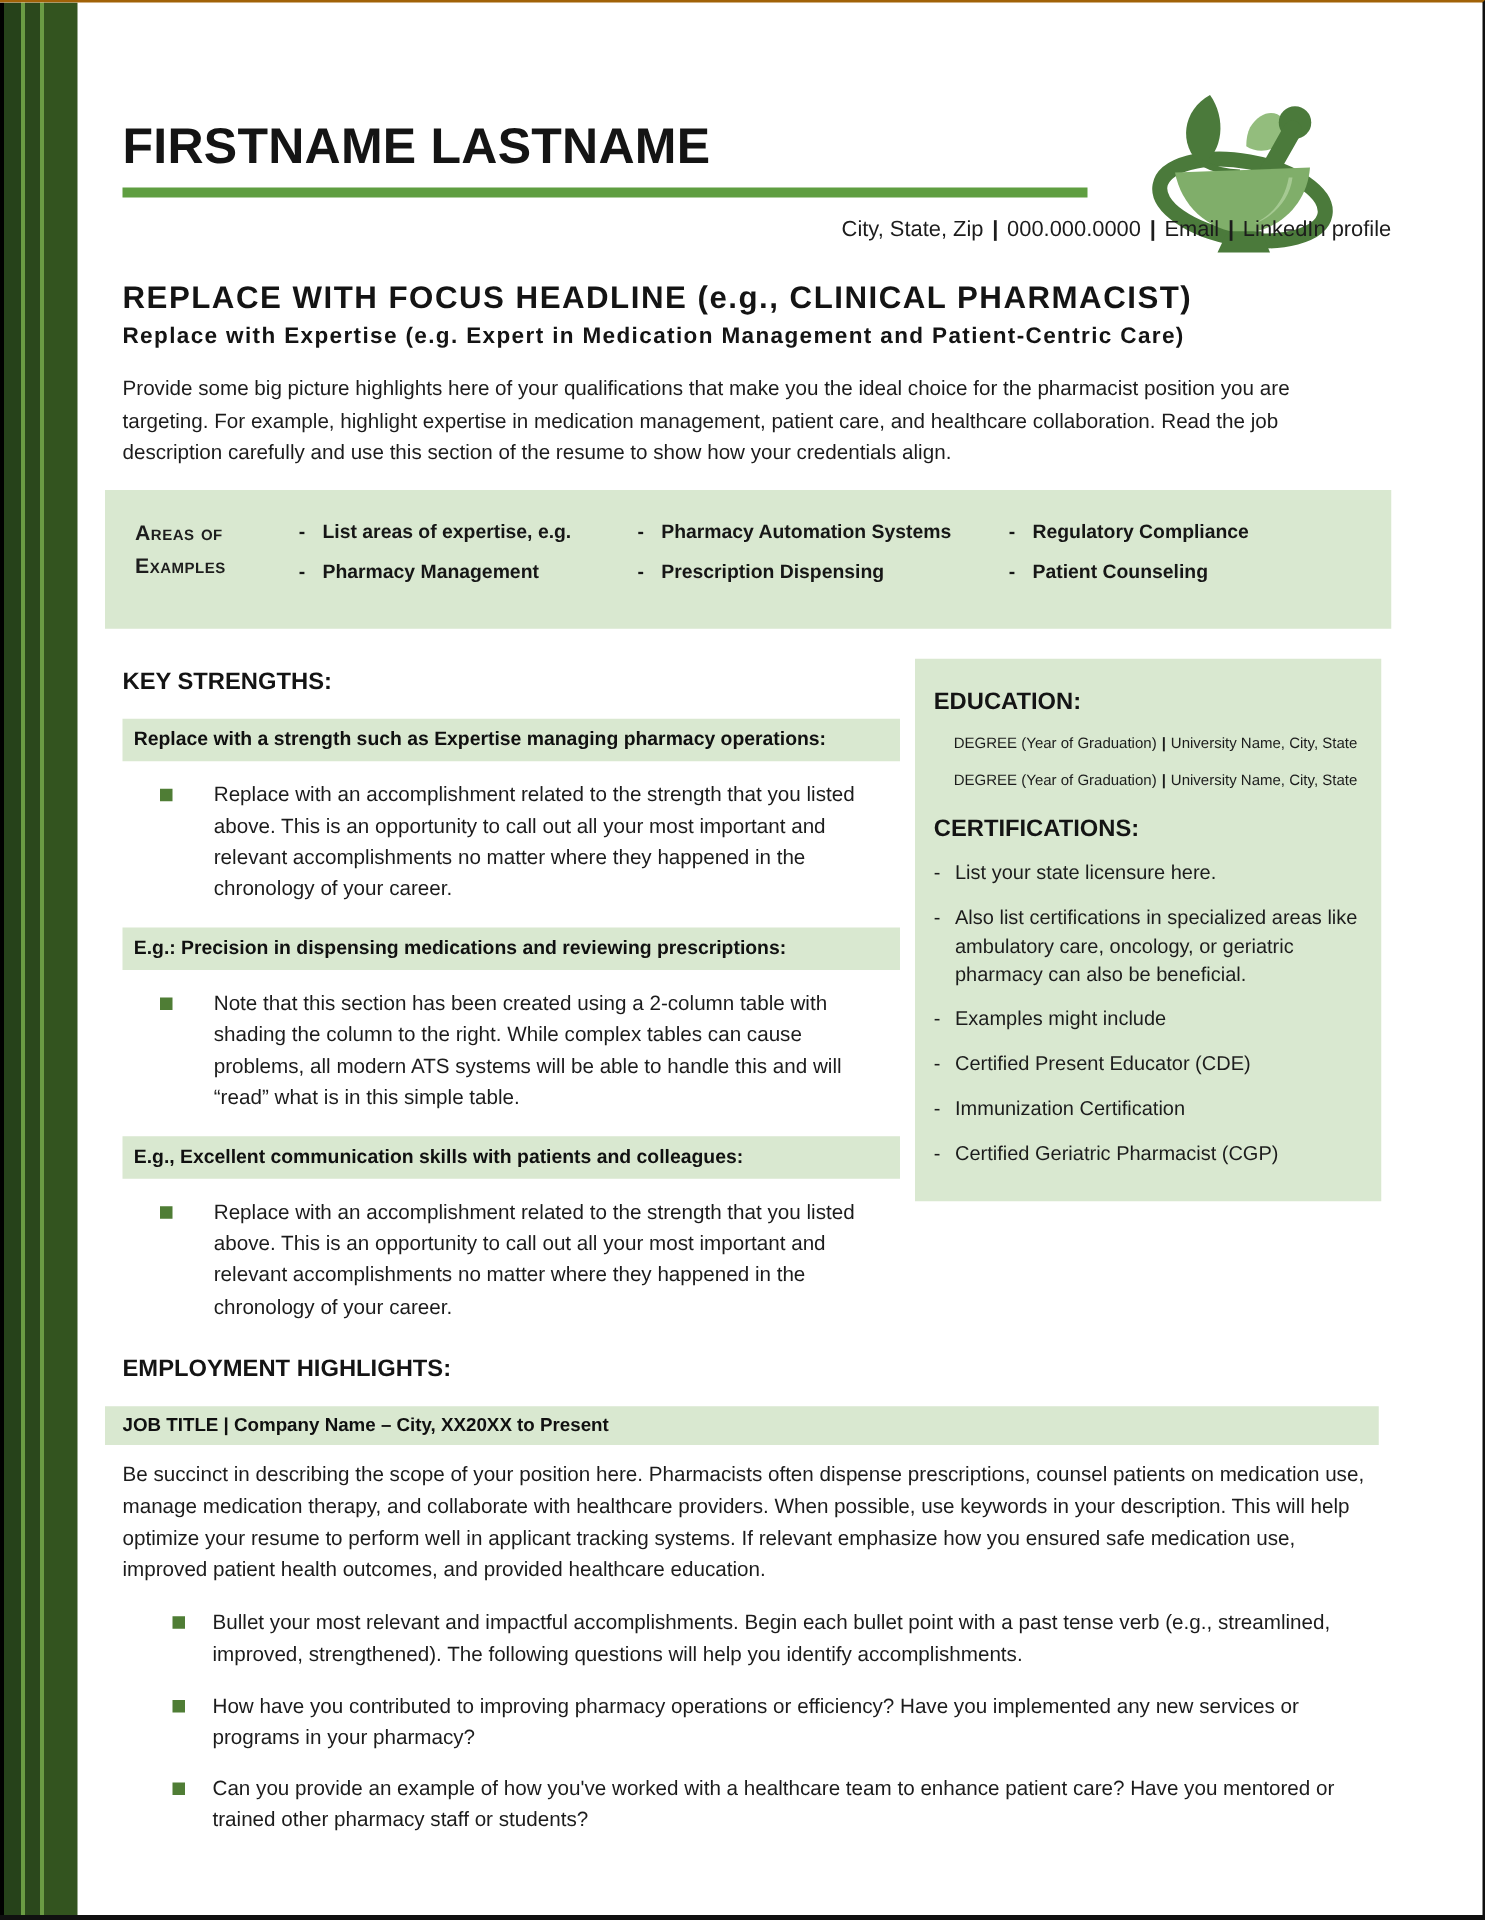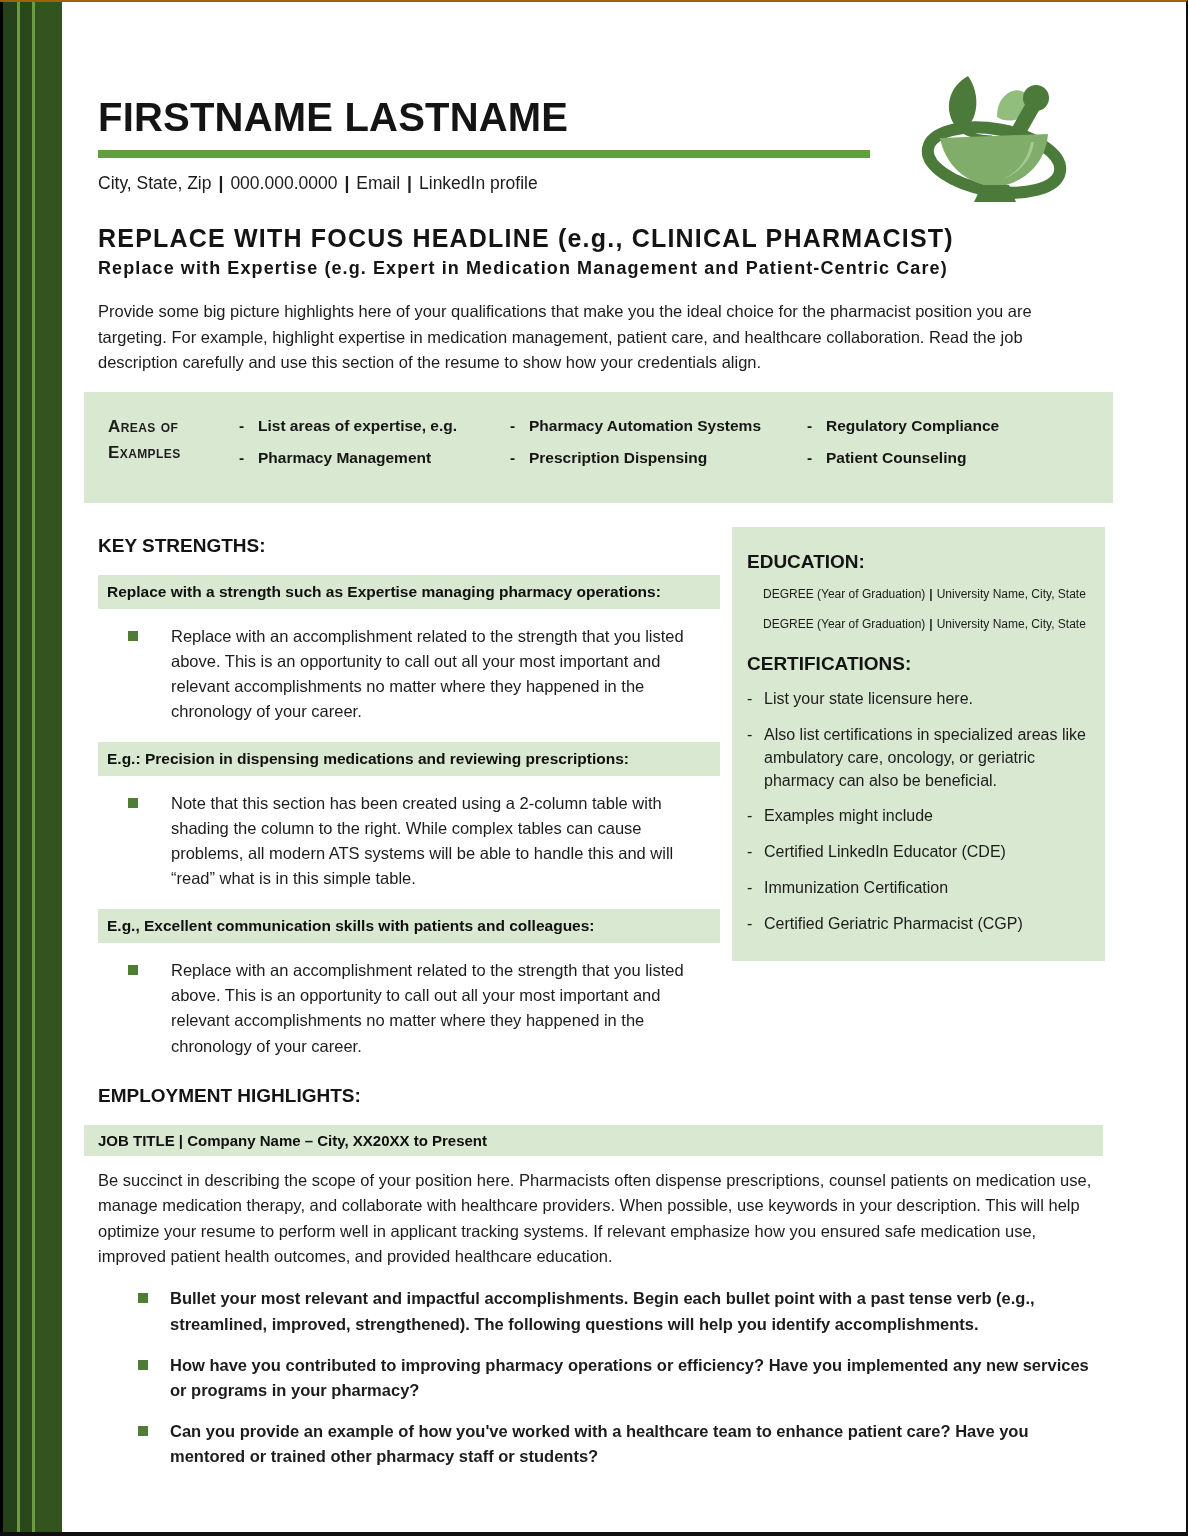--- a/index.html
+++ b/index.html
@@ -16,21 +16,21 @@
       #26421a 3px 17px,
       #6b9b44 17px 20px,
       #2b481c 20px 32px,
       #6b9b44 32px 35px,
       #33541f 35px 62px);
   }
   .content { position:relative; margin-left:98px; width:1015px; }
 
   .name { margin:94px 0 0; font-size:40px; line-height:1.05; font-weight:700; letter-spacing:0.2px; color:#141414; }
   .divider { margin-top:12px; width:772px; height:8px; background:#5f9e41; }
-  .contact { margin-top:15px; font-size:17.5px; }
+  .contact { margin-top:15px; font-size:17.5px;text-align:right; }
   .contact .sep { font-weight:700; padding:0 7px; }
 
   .headline { margin-top:30px; font-size:25px; font-weight:700; letter-spacing:1.2px; color:#141414; }
   .subheadline { margin-top:5px; font-size:18px; font-weight:700; letter-spacing:1.1px; color:#141414; }
   .summary { margin-top:20px; font-size:16.5px; line-height:1.55; width:995px; }
 
   .logo { position:absolute; left:912px; top:70px; width:164px; height:150px; }
 
   .expertise { margin:14px 0 0 -14px; width:1029px; background:#d9e8d0; box-sizing:border-box;
     padding:22px 8px 24px 24px; display:flex; }
@@ -59,21 +59,21 @@
   .degree .sep { font-weight:700; padding:0 4px; }
   .certs-heading { margin-top:20px; }
   .cert-item { display:flex; margin-top:13px; font-size:16px; line-height:1.42; }
   .cert-item .dash { flex:none; width:17px; }
 
   .employment-heading { margin-top:26px; font-size:19px; font-weight:700; color:#141414; }
   .job-bar { margin:18px 0 0 -14px; width:1019px; box-sizing:border-box; background:#d9e8d0;
     display:flex; justify-content:flex-start; padding:7px 14px; font-weight:700; font-size:15px; color:#101010; }
   .job-desc { margin-top:12px; font-size:16.5px; line-height:1.55; width:1002px; }
   .selected { margin-top:13px; font-weight:700; font-size:16.5px; color:#141414; }
-  .emp-bullet { display:flex; margin-top:15px;font-weight:bold; }
+  .emp-bullet { display:flex; margin-top:15px; }
   .emp-bullet .sq { flex:none; width:10px; height:10px; background:#4f7d35; margin:7px 0 0 40px; }
   .emp-bullet .txt { margin-left:22px; width:935px; font-size:16.5px; line-height:1.55; }
 </style>
 </head>
 <body>
 
 <div class="page">
   <div class="spine"></div>
 
   <svg class="logo" viewBox="0 0 164 150" aria-hidden="true">
@@ -180,21 +180,21 @@
         <div class="cert-item">
             <span class="dash">-</span>
             <span>Also list certifications in specialized areas like ambulatory care, oncology, or geriatric pharmacy can also be beneficial.</span>
           </div>
         <div class="cert-item">
             <span class="dash">-</span>
             <span>Examples might include</span>
           </div>
         <div class="cert-item">
             <span class="dash">-</span>
-            <span>Certified LinkedIn Educator (CDE)</span>
+            <span>Certified Present Educator (CDE)</span>
           </div>
         <div class="cert-item">
             <span class="dash">-</span>
             <span>Immunization Certification</span>
           </div>
         <div class="cert-item">
             <span class="dash">-</span>
             <span>Certified Geriatric Pharmacist (CGP)</span>
           </div>
       </div>

